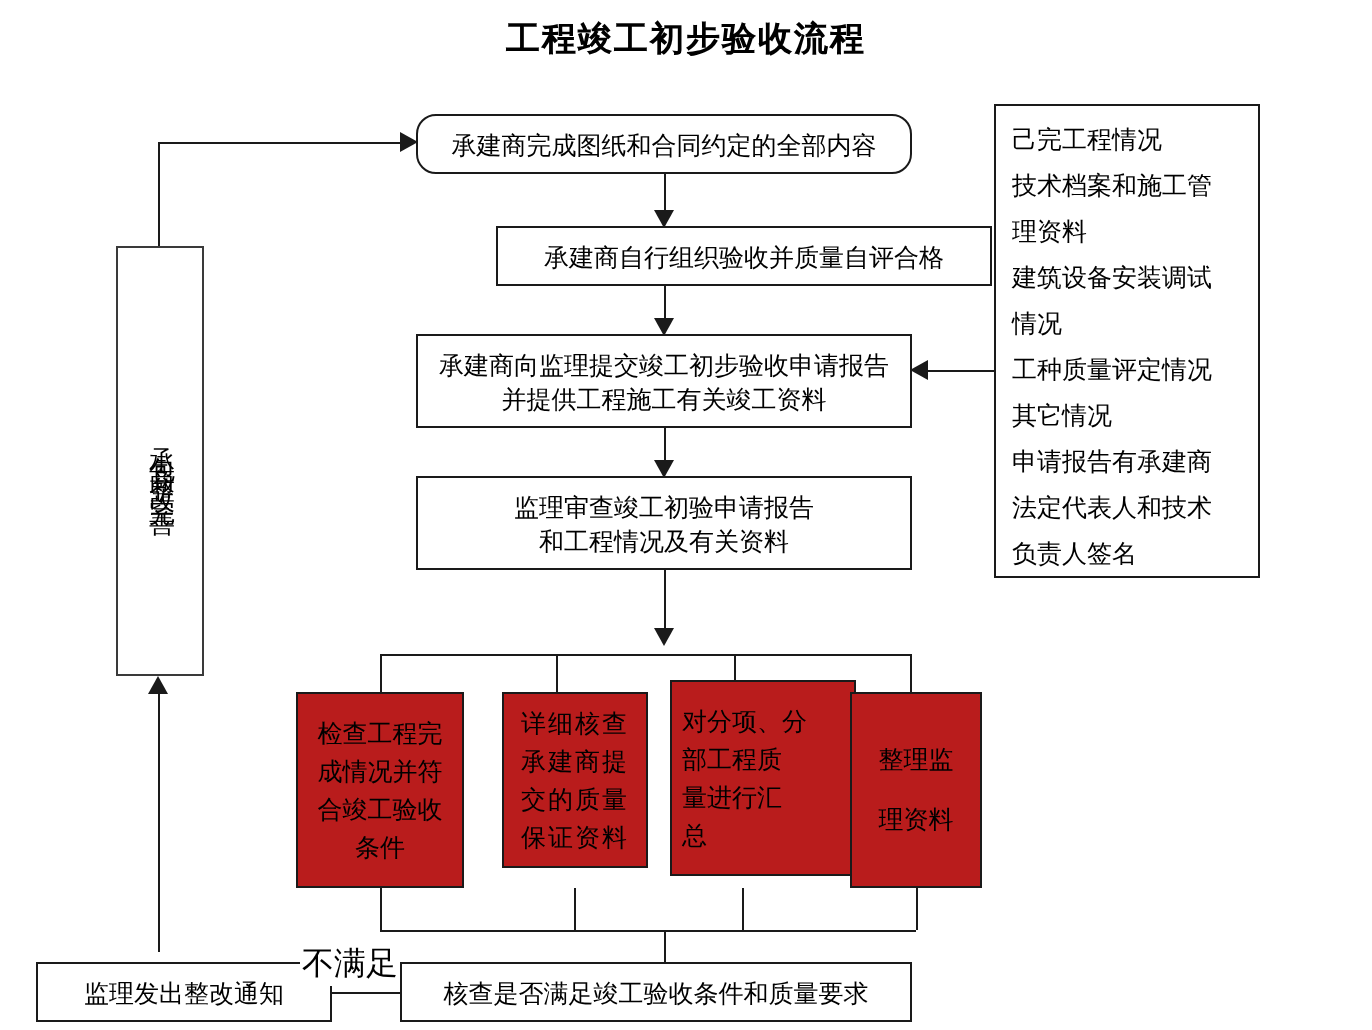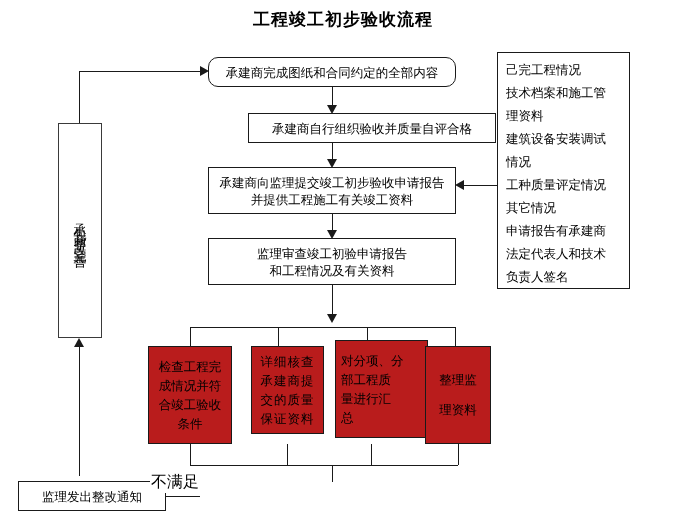--- a/index.html
+++ b/index.html
@@ -191,20 +191,23 @@
     <span class="ln">理资料</span>
   </div>
 
   <div class="ln-v thin" style="left:190px; top:444px; height:21px;"></div>
   <div class="ln-v thin" style="left:287px; top:444px; height:21px;"></div>
   <div class="ln-v thin" style="left:371px; top:444px; height:21px;"></div>
   <div class="ln-v thin" style="left:458px; top:444px; height:21px;"></div>
   <div class="ln-h thin" style="left:190px; top:465px; width:268px;"></div>
   <div class="ln-v" style="left:332px; top:465px; height:17px;"></div>
 
+  <div class="box thick" style="left:200px; top:481px; width:256px; height:30px;">
+    <span class="ln">核查是否满足竣工验收条件和质量要求</span>
+  </div>
 
   <div class="ln-h" style="left:146px; top:496px; width:54px;"></div>
   <div class="arrow arr-left" style="left:138px; top:491px;"></div>
   <div class="edge-label" style="left:150px; top:472px;">不满足</div>
 
   <div class="box thick" style="left:18px; top:481px; width:148px; height:30px;">
     <span class="ln">监理发出整改通知</span>
   </div>
 
 </div>

